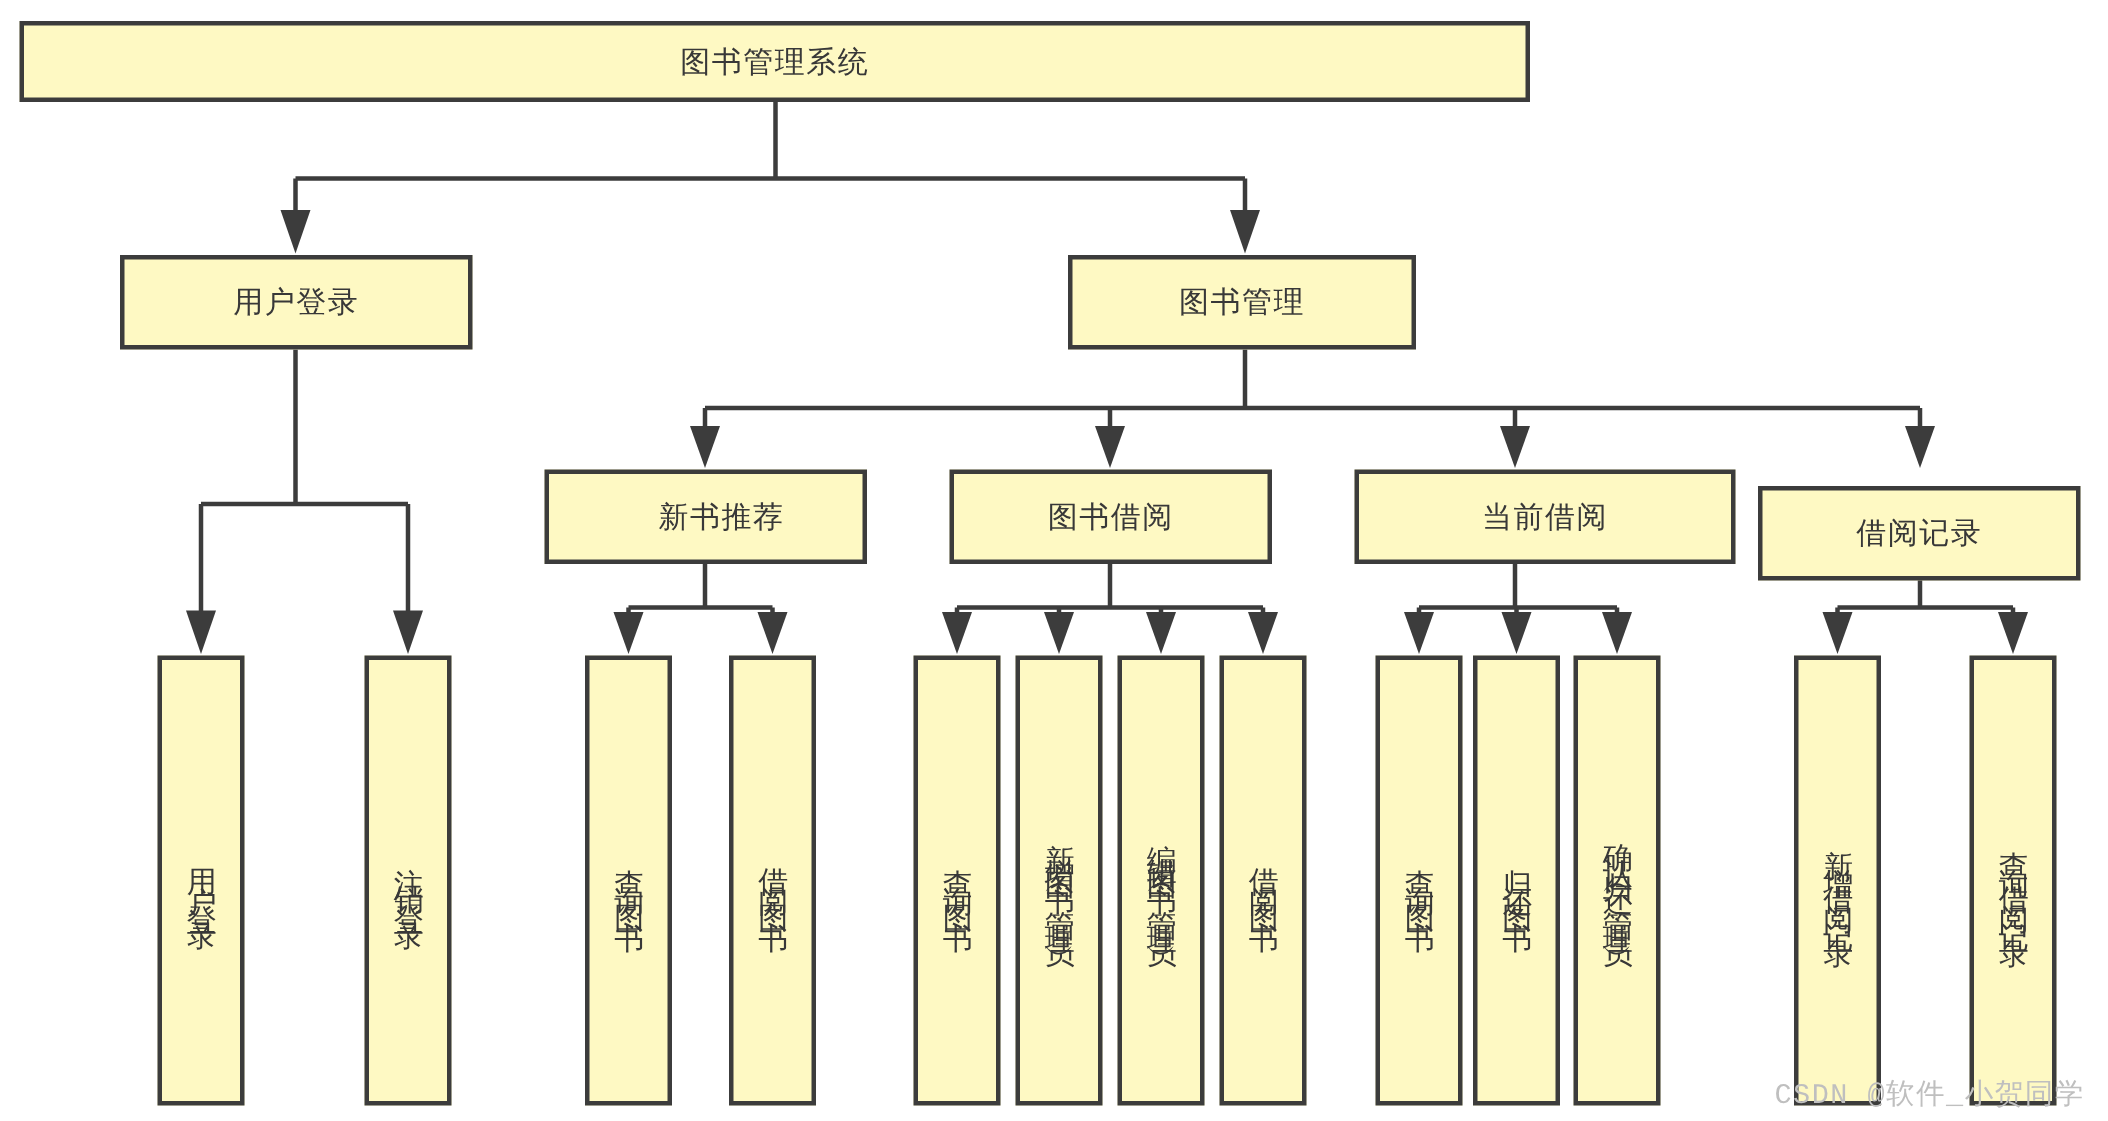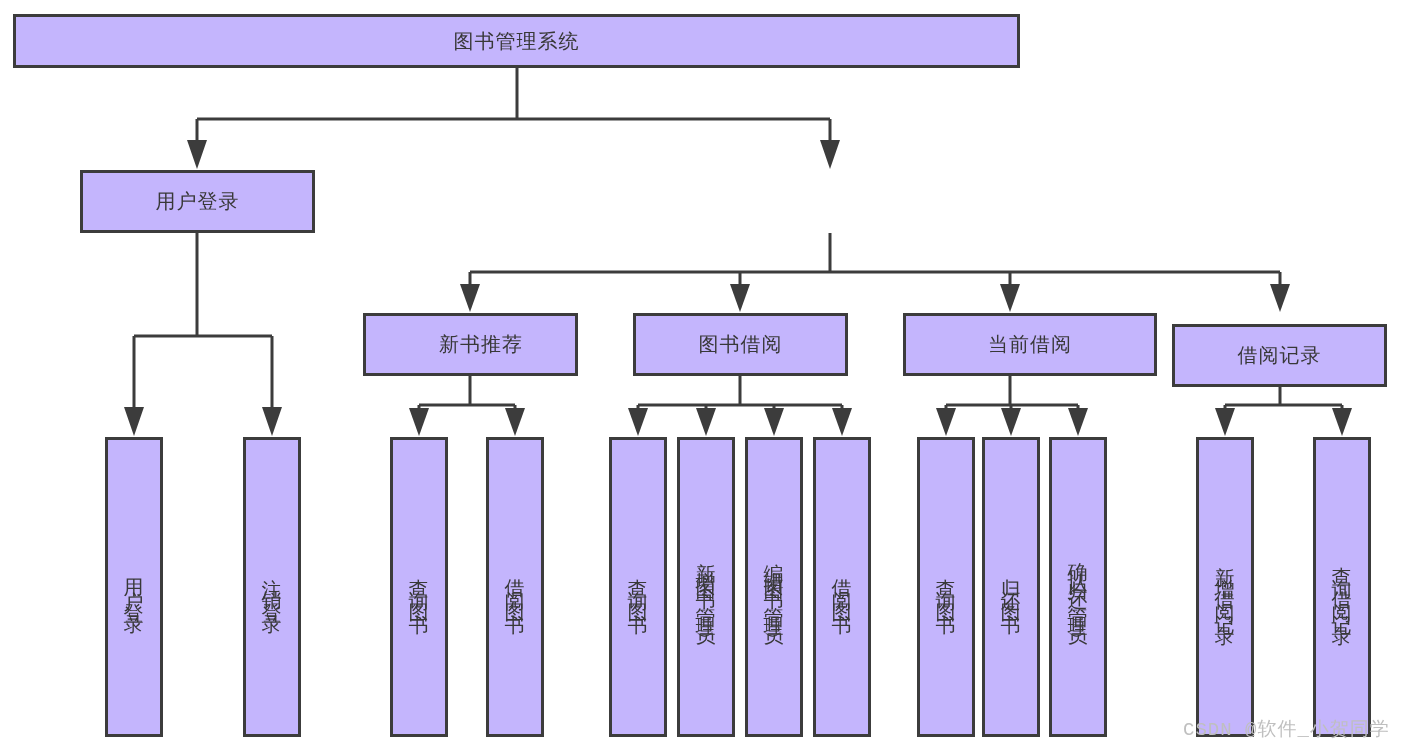--- a/index.html
+++ b/index.html
@@ -13,21 +13,21 @@
     width:1405px;height:747px;position:relative;overflow:hidden;
     background:var(--bg);
     font-family:"Liberation Sans","DejaVu Sans",sans-serif;
   }
   .stage{position:absolute;inset:0;}
   .connectors{position:absolute;left:0;top:0;width:1405px;height:747px;}
   .connectors path{stroke:var(--line);stroke-width:3;fill:none;}
   .connectors polygon{fill:var(--line);stroke:none;}
   .box{
     position:absolute;box-sizing:border-box;
-    border:3px solid var(--line);background:#c4b5fd;
+    border:3px solid var(--line);background:#fef9c3;
     display:flex;align-items:center;justify-content:center;
     color:var(--text);font-size:20px;letter-spacing:1px;
     text-align:center;
   }
   .leaf{letter-spacing:0;}
   .leaf .vtext{
     writing-mode:vertical-rl;
     text-orientation:mixed;
     letter-spacing:12px;
     line-height:1;
@@ -83,20 +83,23 @@
     <polygon points="1342,436 1332,408 1352,408"></polygon>
   </svg>
 
   <div class="box" style="left:13px;top:14px;width:1007px;height:54px;">
     <span>图书管理系统</span>
   </div>
 
   <div class="box" style="left:80px;top:170px;width:235px;height:63px;">
     <span>用户登录</span>
   </div>
+  <div class="box" style="left:712px;top:170px;width:232px;height:63px;">
+    <span>图书管理</span>
+  </div>
 
   <div class="box" style="left:363px;top:313px;width:215px;height:63px;padding-left:21px;">
     <span>新书推荐</span>
   </div>
   <div class="box" style="left:633px;top:313px;width:215px;height:63px;justify-content:center;">
     <span>图书借阅</span>
   </div>
   <div class="box" style="left:903px;top:313px;width:254px;height:63px;">
     <span>当前借阅</span>
   </div>

